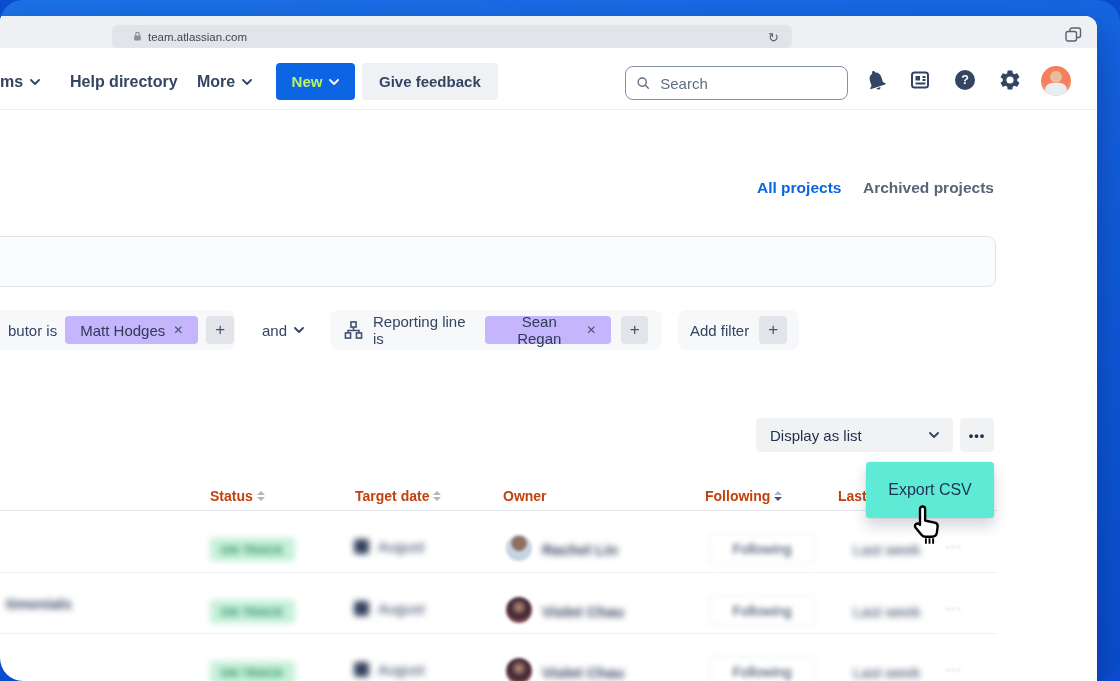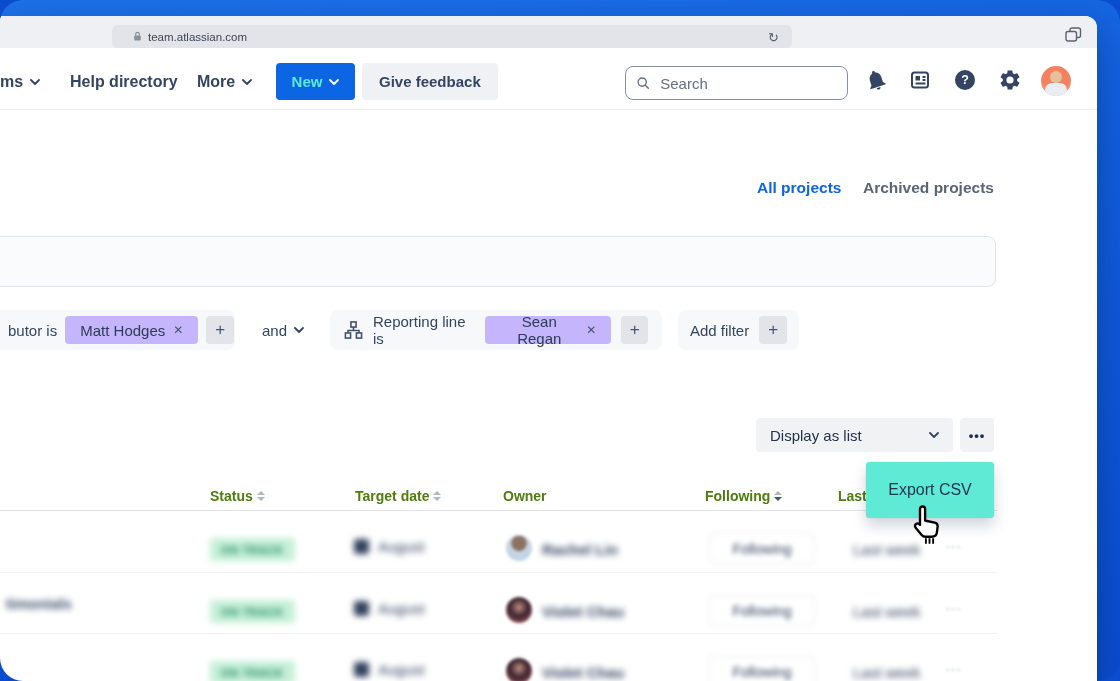--- a/index.html
+++ b/index.html
@@ -12,21 +12,21 @@
   #chrome{position:absolute;left:0;top:0;width:100%;height:40px;background:#eef0f4;border-bottom:1px solid #d9dce1;}
   #urlbar{position:absolute;left:112px;top:9px;width:680px;height:23px;background:#e2e4e9;border-radius:6px;
           display:flex;align-items:center;padding-left:21px;gap:6px;}
   #urltext{font-size:11.5px;color:#3e4654;}
   #reload{position:absolute;right:7px;top:3px;font-size:13px;color:#55606e;background:none;border:none;cursor:pointer;line-height:17px;}
   #taboverview{position:absolute;right:15px;top:11px;background:none;border:none;padding:0;cursor:pointer;}
   
   #appheader{position:absolute;left:0;top:32px;width:100%;height:62px;background:#fff;border-bottom:1px solid #ebedf0;}
   .navitem{position:absolute;top:24px;height:20px;display:flex;align-items:center;gap:7px;
            font-size:16px;font-weight:600;color:#344563;background:none;border:none;cursor:pointer;padding:0;}
-  #btn-new{position:absolute;left:276px;top:15px;width:79px;height:37px;background:#0C66E4;color:#5eead4;border:none;
+  #btn-new{position:absolute;left:276px;top:15px;width:79px;height:37px;background:#0C66E4;color:#bef264;border:none;
            border-radius:4px;font-size:15px;font-weight:600;display:flex;align-items:center;justify-content:center;gap:7px;cursor:pointer;}
   #btn-feedback{position:absolute;left:362px;top:15px;height:37px;padding:0 17px;background:#f0f1f4;color:#344563;border:none;
            border-radius:4px;font-size:15px;font-weight:600;display:flex;align-items:center;cursor:pointer;}
   #searchbox{position:absolute;left:625px;top:18px;width:223px;height:34px;border:1px solid #8590a2;border-radius:8px;
            background:#fff;display:flex;align-items:center;padding:0 10px;gap:8px;}
   #searchbox input{border:none;outline:none;width:100%;font-size:15px;color:#344563;background:transparent;}
   #searchbox input::placeholder{color:#626f86;}
   .hicon{position:absolute;top:19px;width:28px;height:26px;background:none;border:none;padding:0;cursor:pointer;
          display:flex;align-items:center;justify-content:center;color:#344563;}
   #avatar{position:absolute;left:1041px;top:18px;width:30px;height:30px;border-radius:50%;overflow:hidden;
@@ -48,21 +48,21 @@
             display:flex;align-items:center;justify-content:center;cursor:pointer;padding:0;}
   #andsel{position:absolute;left:256px;top:294px;height:40px;display:flex;align-items:center;gap:7px;font-size:15px;
           color:#344563;background:none;border:none;cursor:pointer;}
   #clearfilters{position:absolute;left:877px;top:294px;height:40px;display:flex;align-items:center;font-size:15px;
           font-weight:500;color:#344563;background:none;border:none;cursor:pointer;}
   #displaybtn{position:absolute;left:756px;top:402px;width:197px;height:34px;background:#f1f2f4;border:none;border-radius:4px;
           display:flex;align-items:center;justify-content:space-between;padding:0 14px;font-size:15px;color:#22324e;cursor:pointer;}
   #morebtn{position:absolute;left:960px;top:402px;width:34px;height:34px;background:#f1f2f4;border:none;border-radius:4px;
           font-size:13px;font-weight:700;letter-spacing:1px;color:#22324e;cursor:pointer;display:flex;align-items:center;justify-content:center;}
   
-  .th{position:absolute;top:472px;font-size:14px;font-weight:600;color:#4d7c0f;background:none;border:none;padding:0;
+  .th{position:absolute;top:472px;font-size:14px;font-weight:600;color:#c2410c;background:none;border:none;padding:0;
       display:flex;align-items:center;gap:4px;}
   .sort{display:inline-flex;flex-direction:column;gap:2px;}
   .sort i{width:0;height:0;border-left:4px solid transparent;border-right:4px solid transparent;}
   .sort .up{border-bottom:4px solid #b0b7c3;}
   .sort .dn{border-top:4px solid #b0b7c3;}
   .sort .dn.active{border-top-color:#44546F;}
   #headerline{position:absolute;left:0;top:494px;width:997px;height:1px;background:#dfe2e7;}
   .row{position:absolute;left:0;width:997px;height:61px;}
   .row + .row{border-top:1px solid #f1f2f4;}
   .badge{position:absolute;left:210px;top:27px;width:85px;height:23px;border-radius:3px;background:#c5f0d8;color:#1F845A;

